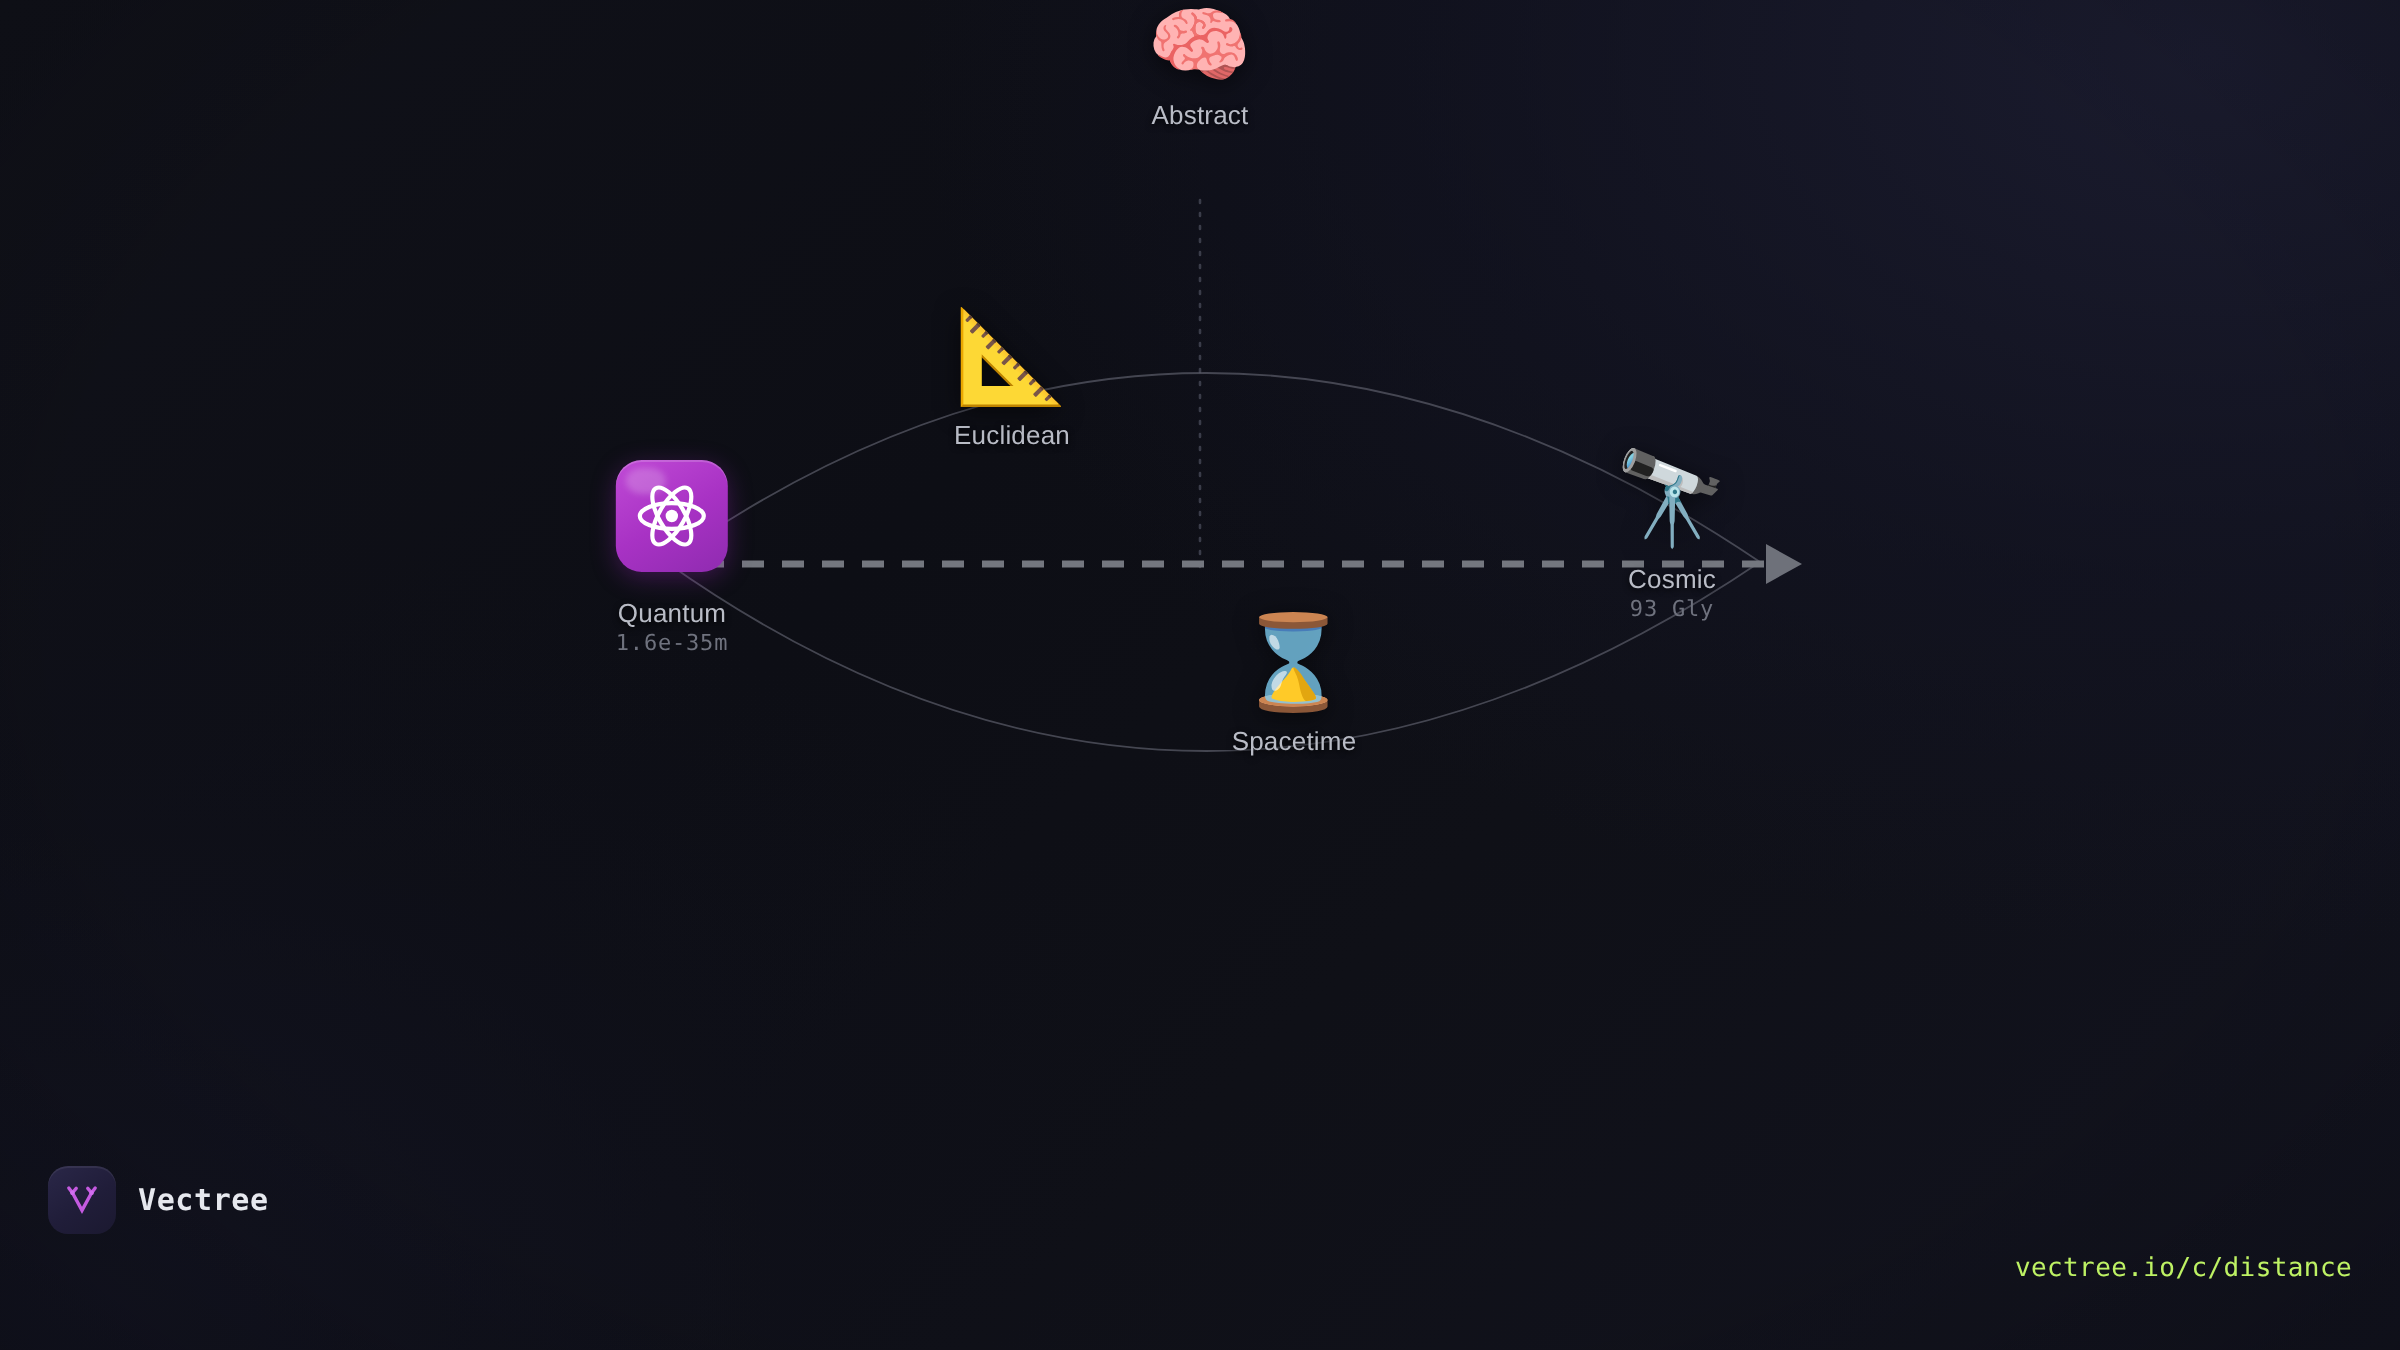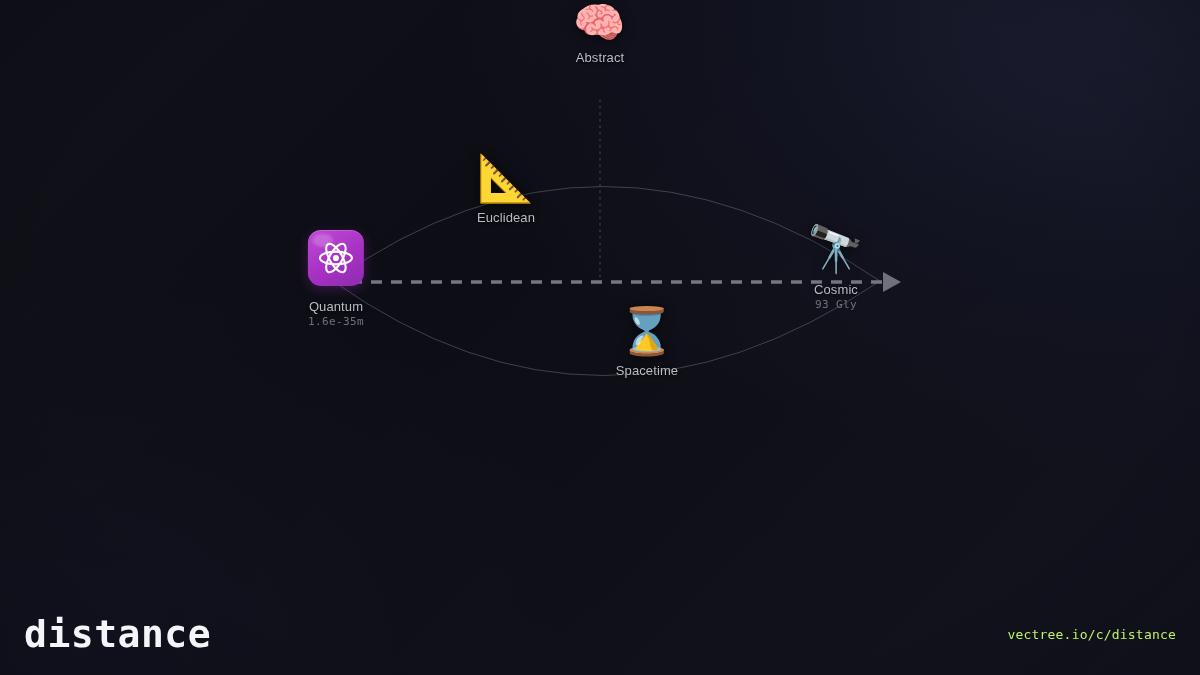--- a/index.html
+++ b/index.html
@@ -234,17 +234,30 @@
 <div class="node" id="node-cosmic">
   <div class="node-glyph">🔭</div>
   <div class="node-label">Cosmic</div>
   <div class="node-sub">93 Gly</div>
 </div>
 
 <div id="vignette"></div>
 
 <div id="footer">
 
-
-  <div id="page-title">distance</div>
+  <div id="brand-row">
+    <div id="brand-logo">
+      <svg width="22" height="22" viewBox="0 0 22 22" xmlns="http://www.w3.org/2000/svg">
+        <g stroke="#c45ae0" stroke-width="1.7" fill="none" stroke-linecap="round">
+          <path d="M6.2 7.4 L11 16.2 L15.8 7.4"></path>
+          <path d="M4.4 5.0 L6.2 7.4 L8.1 5.2"></path>
+          <path d="M13.9 5.2 L15.8 7.4 L17.6 5.0"></path>
+        </g>
+        <circle cx="6.2" cy="7.4" r="1.15" fill="#d16ff0"></circle>
+        <circle cx="15.8" cy="7.4" r="1.15" fill="#d16ff0"></circle>
+      </svg>
+    </div>
+    <div id="brand-name">Vectree</div>
+  </div>
+
 
   <div id="page-url">vectree.io/c/distance</div>
 </div>
 
 </body></html>

